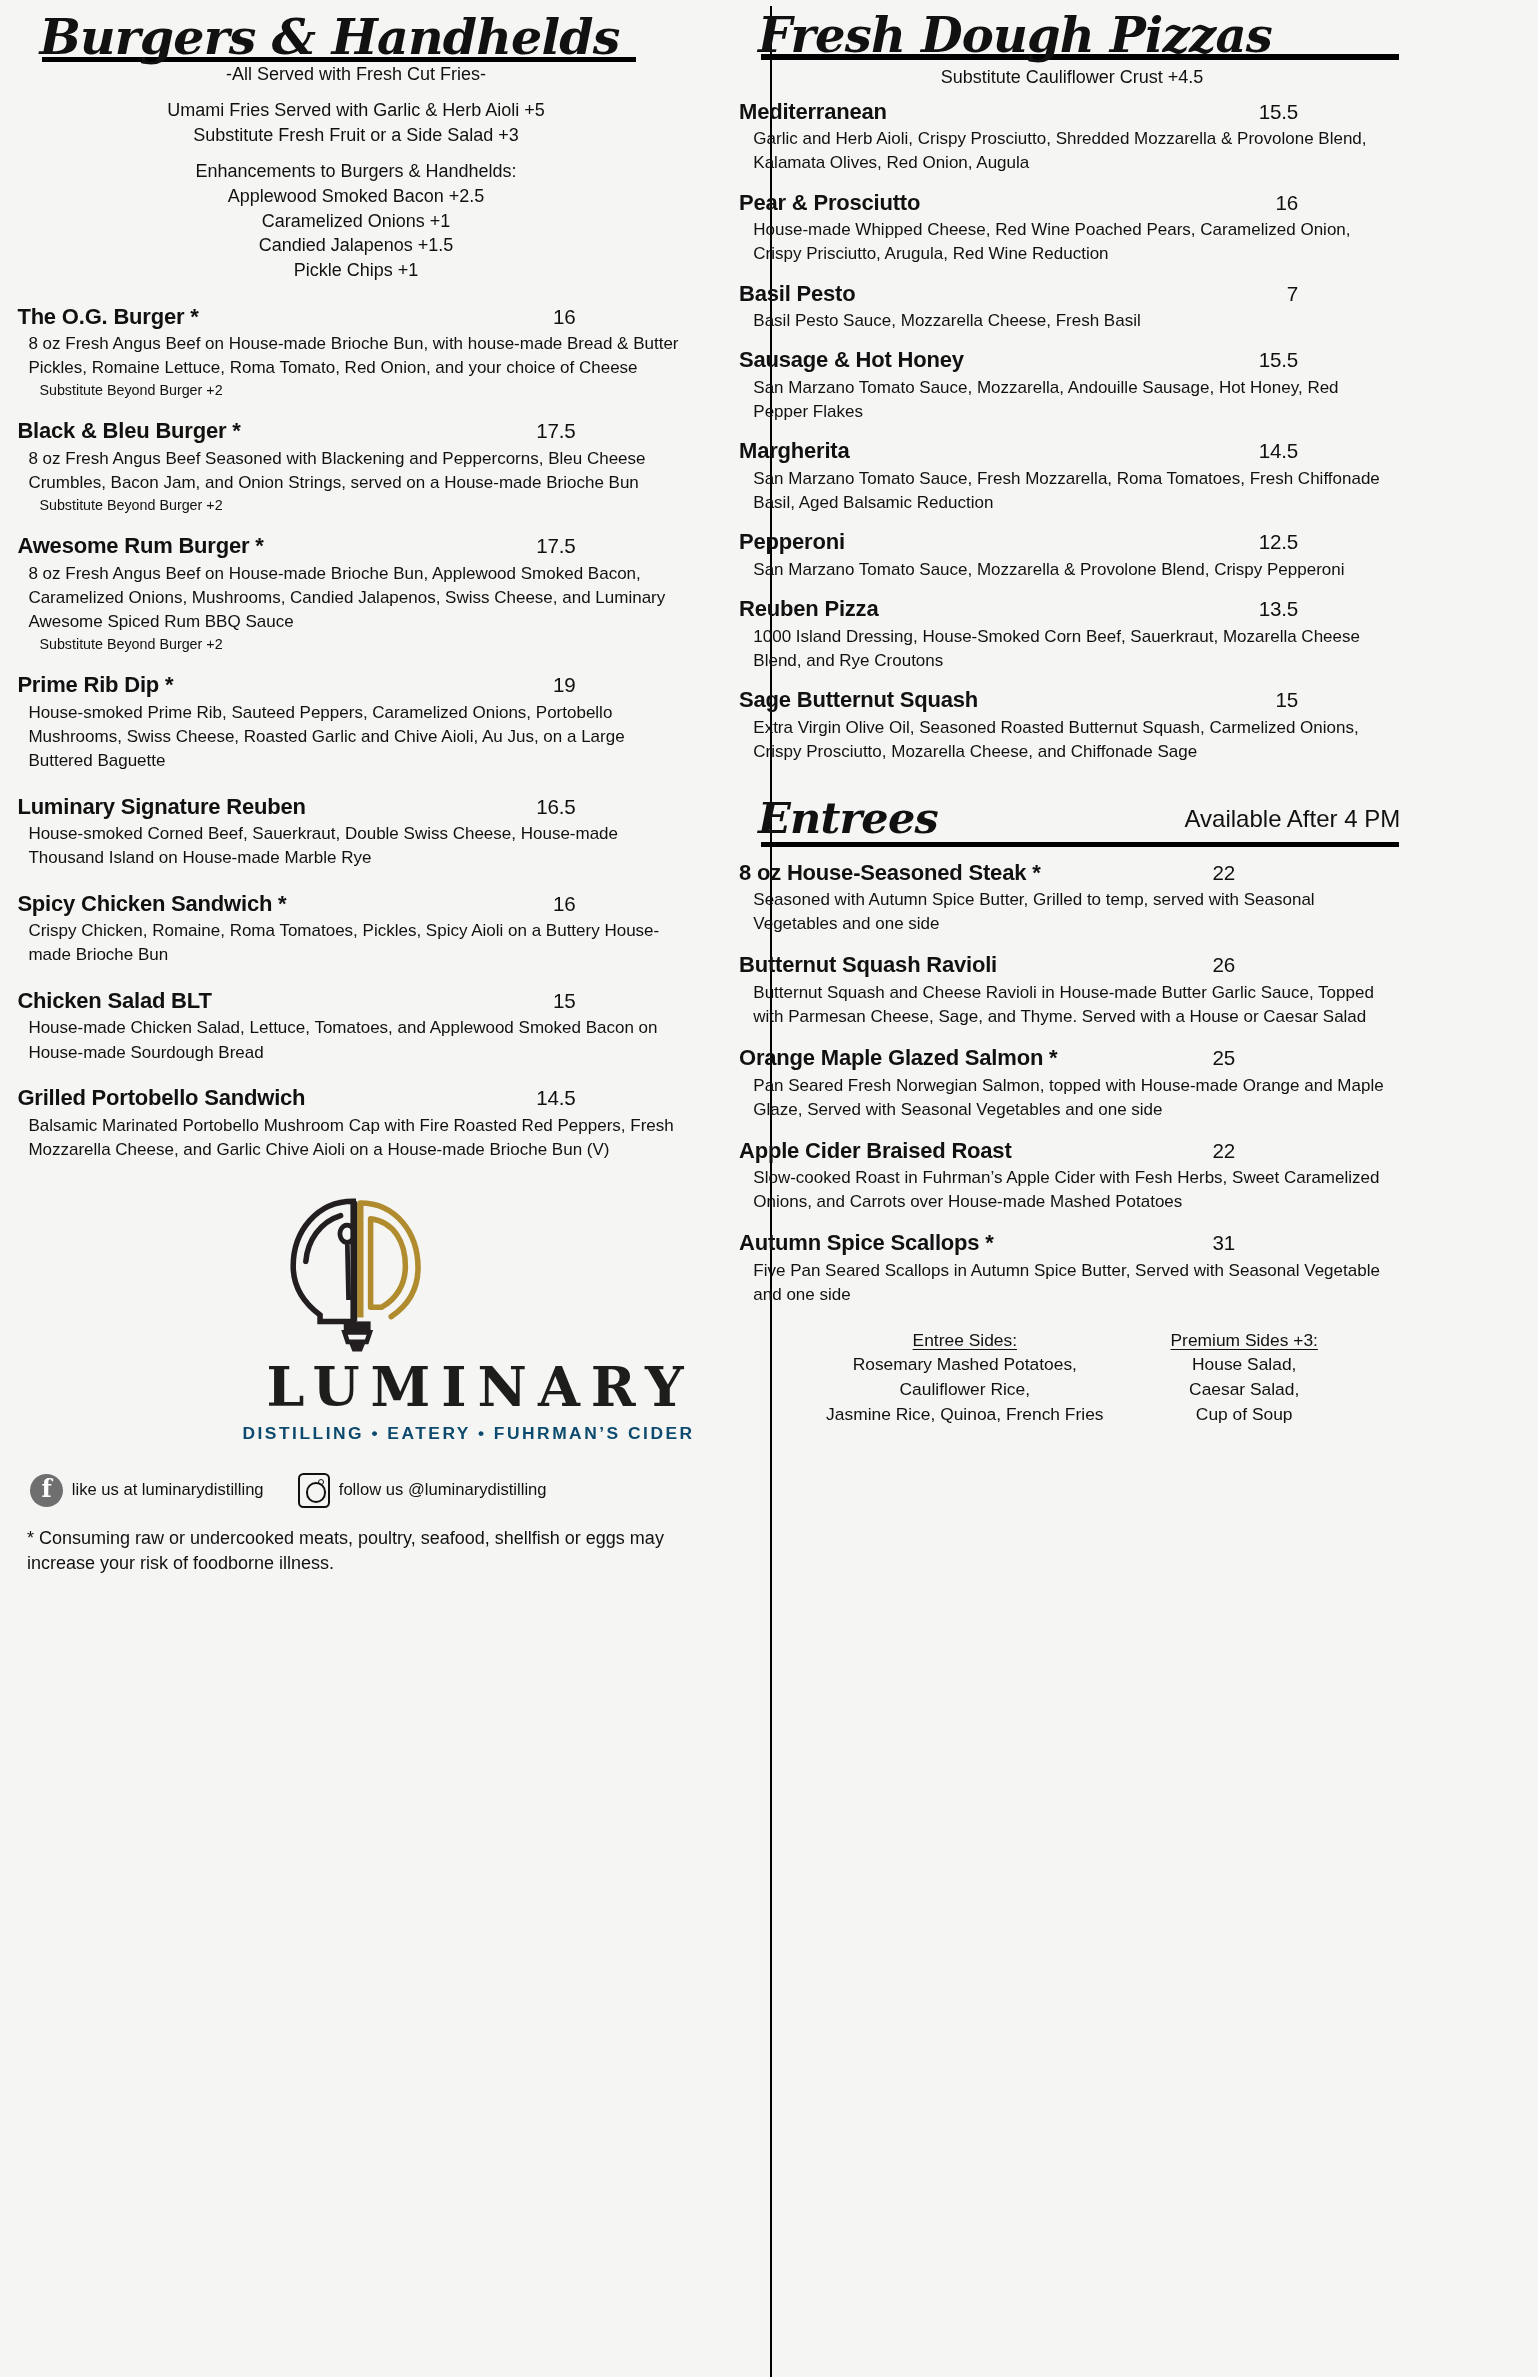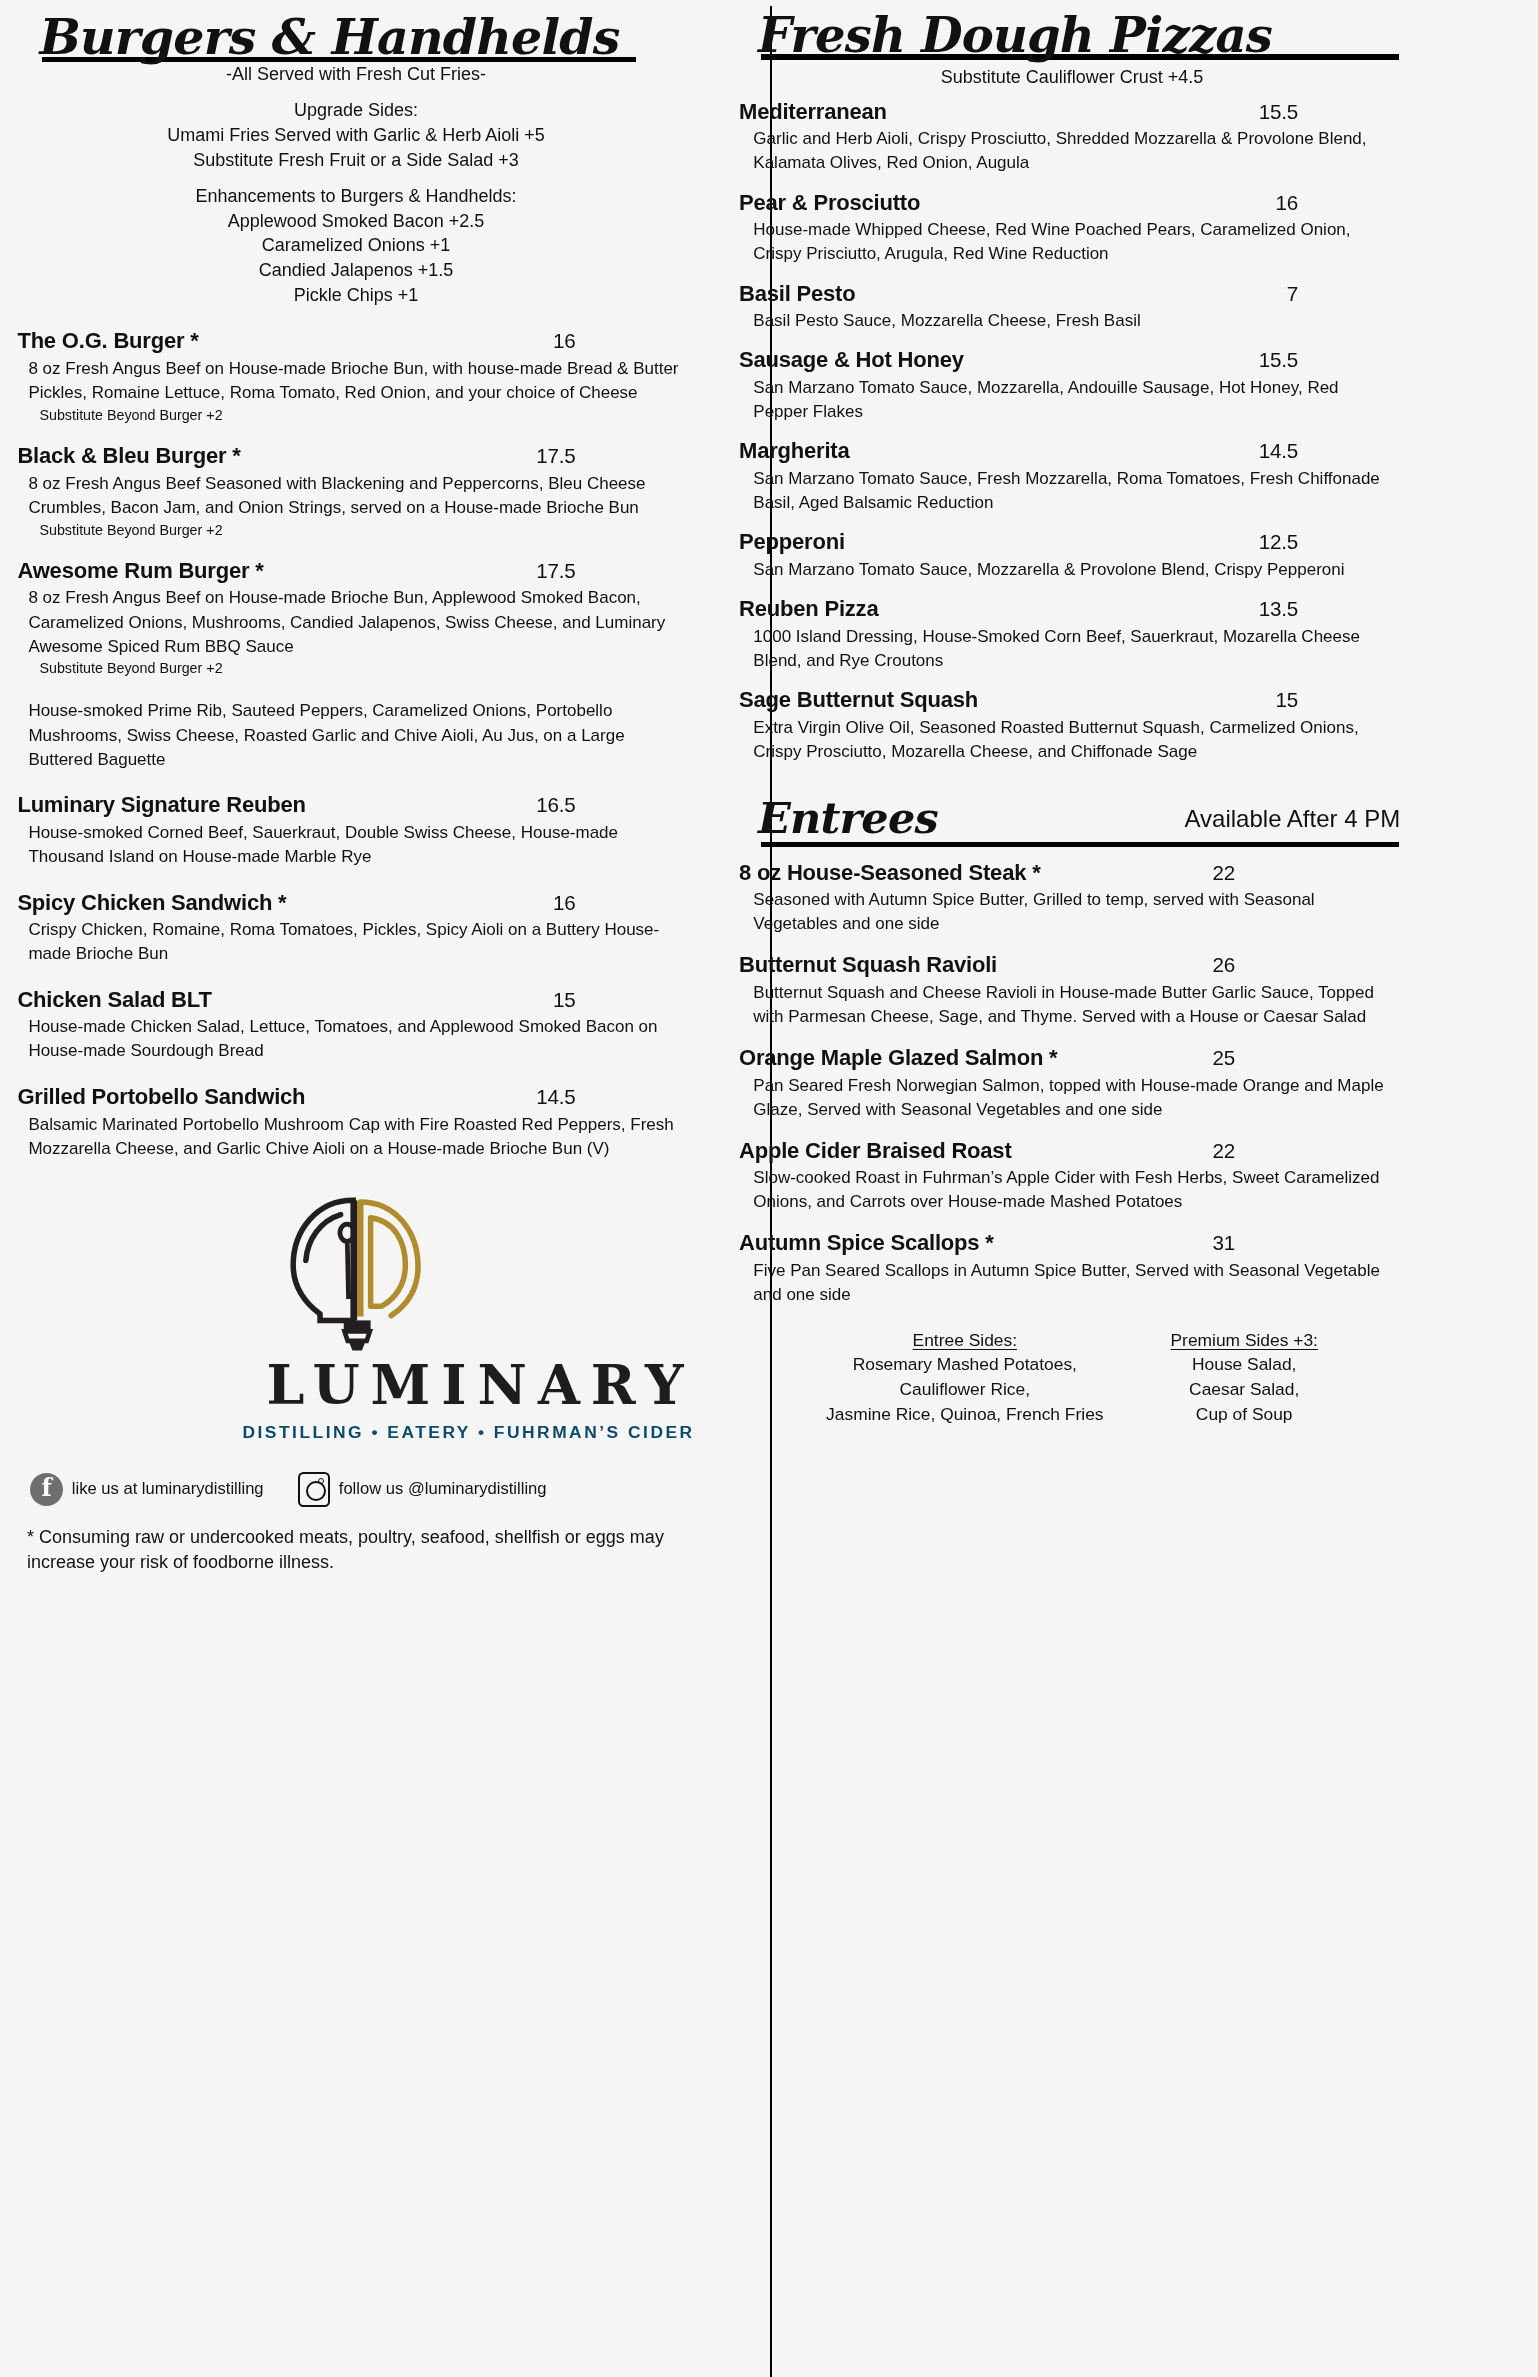--- a/index.html
+++ b/index.html
@@ -185,21 +185,20 @@
   <div class="col col-left">
 
     <div class="hdr-block">
       <div class="script-head burgers-hdr">Burgers &amp; Handhelds</div>
       <div class="hdr-rule burgers-rule"></div>
     </div>
 
     <div class="intro">
       <div>-All Served with Fresh Cut Fries-</div>
       <span class="gap"></span>
-      <div>Upgrade Sides:</div>
       <div>Umami Fries Served with Garlic &amp; Herb Aioli +5</div>
       <div>Substitute Fresh Fruit or a Side Salad +3</div>
       <span class="gap"></span>
       <div>Enhancements to Burgers &amp; Handhelds:</div>
       <div>Applewood Smoked Bacon +2.5</div>
       <div>Caramelized Onions +1</div>
       <div>Candied Jalapenos +1.5</div>
       <div>Pickle Chips +1</div>
     </div>
 
@@ -222,20 +221,24 @@
         </div>
         <div class="item burger-item">
           <div class="item-head">
             <span class="item-name">Awesome Rum Burger *</span>
             <span class="item-price">17.5</span>
           </div>
           <div class="item-desc">8 oz Fresh Angus Beef on House-made Brioche Bun, Applewood Smoked Bacon, Caramelized Onions, Mushrooms, Candied Jalapenos, Swiss Cheese, and Luminary Awesome Spiced Rum BBQ Sauce</div>
           <div class="item-sub">Substitute Beyond Burger +2</div>
         </div>
         <div class="item burger-item">
+          <div class="item-head">
+            <span class="item-name">Prime Rib Dip *</span>
+            <span class="item-price">19</span>
+          </div>
           <div class="item-desc">House-smoked Prime Rib, Sauteed Peppers, Caramelized Onions, Portobello Mushrooms, Swiss Cheese, Roasted Garlic and Chive Aioli, Au Jus, on a Large Buttered Baguette</div>
         </div>
         <div class="item burger-item">
           <div class="item-head">
             <span class="item-name">Luminary Signature Reuben</span>
             <span class="item-price">16.5</span>
           </div>
           <div class="item-desc">House-smoked Corned Beef, Sauerkraut, Double Swiss Cheese, House-made Thousand Island on House-made Marble Rye</div>
         </div>
         <div class="item burger-item">

